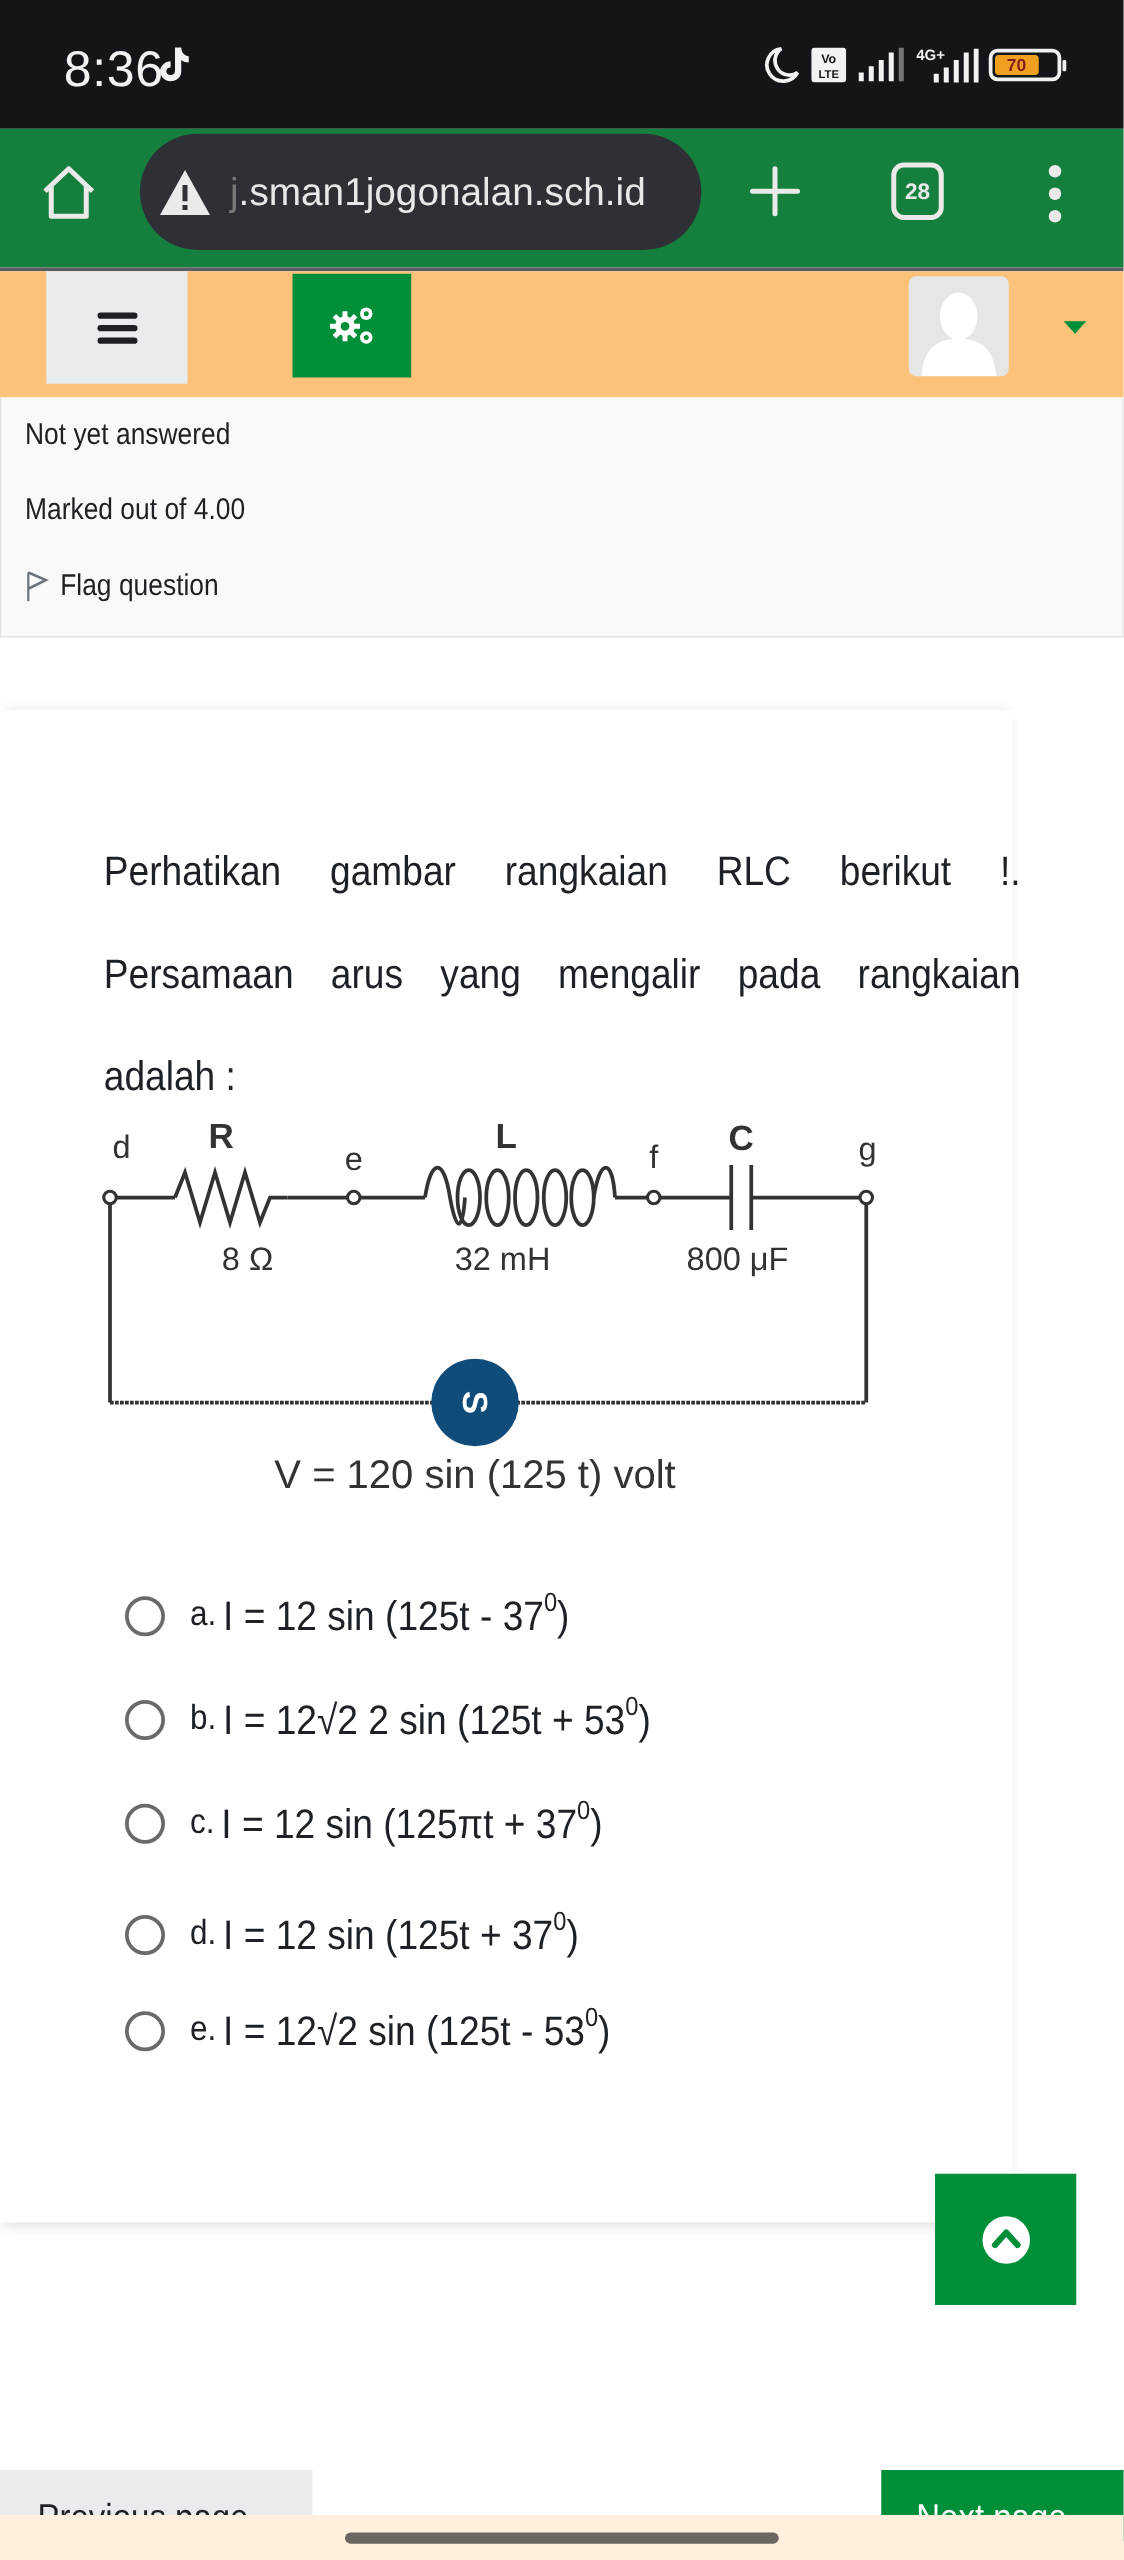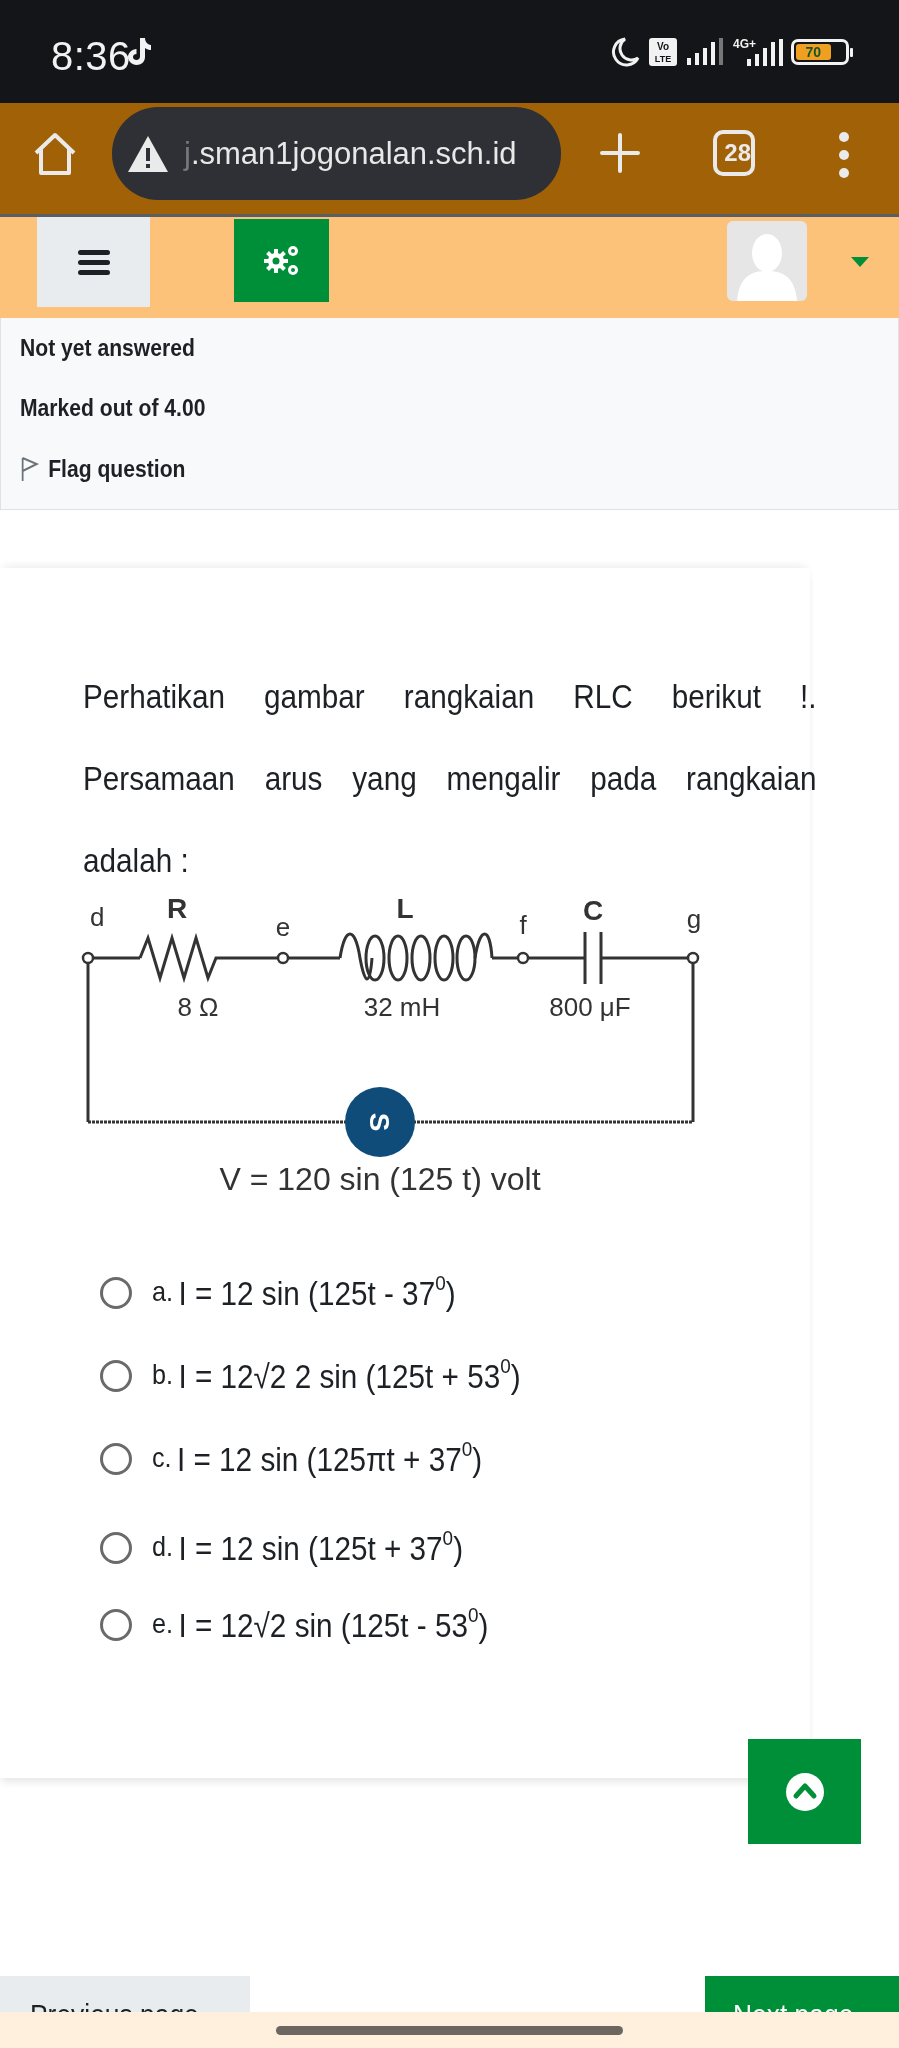--- a/index.html
+++ b/index.html
@@ -6,45 +6,45 @@
     html, body { width: 899px; height: 2048px; overflow: hidden; background: #ffffff; }
     body { font-family: "Liberation Sans", "DejaVu Sans", sans-serif; color: #1d2125; position: relative; }
 
     
     .status-bar { position: absolute; top: 0; left: 0; width: 899px; height: 103px; background: #131519; color: #f2f2f2; }
     .status-time { position: absolute; left: 51px; top: 34px; font-size: 40px; letter-spacing: 0.5px; }
     .tiktok-icon { position: absolute; left: 126px; top: 36px; width: 26px; height: 30px; }
     .status-right { position: absolute; right: 50px; top: 36px; display: flex; align-items: center; gap: 8px; text-align: center; }
     .status-right svg { display: block; }
     .battery { width: 58px; height: 26px; border: 3px solid #f2f2f2; border-radius: 7px; position: relative; padding: 2px; }
-    .battery-fill { height: 100%; width: 72%; background: #f0a020; border-radius: 3px; color: #14532d; font-size: 14px; font-weight: bold; display: flex; align-items: center; justify-content: center; }
+    .battery-fill { height: 100%; width: 72%; background: #f0a020; border-radius: 3px; color: #7f1d1d; font-size: 14px; font-weight: bold; display: flex; align-items: center; justify-content: center; }
     .battery::after { content: ""; position: absolute; right: -7px; top: 6px; width: 3px; height: 9px; background: #f2f2f2; border-radius: 1px; }
 
     
-    .browser-bar { position: absolute; top: 103px; left: 0; width: 899px; height: 111px; background: #a16207; }
+    .browser-bar { position: absolute; top: 103px; left: 0; width: 899px; height: 111px; background: #15803d; }
     .home-btn { position: absolute; left: 30px; top: 26px; width: 50px; height: 50px; }
     .url-pill { position: absolute; left: 112px; top: 4px; width: 449px; height: 93px; background: #2e3035; border-radius: 46px; display: flex; align-items: center; padding-left: 14px; overflow: hidden; }
     .warn-icon { width: 44px; height: 40px; flex: none; margin-left: 0px; }
     .url-text { margin-left: 14px; font-size: 31px; color: #e8e8e8; white-space: nowrap; }
     .url-text .faded { color: #777; }
     .plus-btn { position: absolute; left: 598px; top: 28px; width: 44px; height: 44px; }
-    .tabs-btn { position: absolute; left: 713px; top: 27px; width: 42px; height: 46px; border: 4px solid #eaeaea; border-radius: 10px; color: #eaeaea; font-size: 24px; font-weight: bold; display: flex; align-items: center; justify-content: flex-end; }
+    .tabs-btn { position: absolute; left: 713px; top: 27px; width: 42px; height: 46px; border: 4px solid #eaeaea; border-radius: 10px; color: #eaeaea; font-size: 18px; font-weight: bold; display: flex; align-items: center; justify-content: center; }
     .menu-btn { position: absolute; left: 832px; top: 27px; width: 24px; height: 50px; }
     .toolbar-divider { position: absolute; top: 214px; left: 0; width: 899px; height: 3px; background: #5a5d63; }
 
     
     .navbar { position: absolute; top: 217px; left: 0; width: 899px; height: 101px; background: #fdc27a; }
     .nav-toggle { position: absolute; left: 37px; top: 0; width: 113px; height: 90px; background: #e9ecef; display: flex; align-items: center; justify-content: center; }
     .hamburger span { display: block; width: 32px; height: 5px; background: #1d2125; border-radius: 3px; margin: 5px 0; }
     .gear-btn { position: absolute; left: 234px; top: 2px; width: 95px; height: 83px; background: #008f39; display: flex; align-items: center; justify-content: center; }
     .avatar { position: absolute; left: 727px; top: 4px; width: 80px; height: 80px; background: #e6e6e6; border-radius: 6px; overflow: hidden; }
     .user-caret { position: absolute; left: 851px; top: 40px; width: 0; height: 0; border-left: 9px solid transparent; border-right: 9px solid transparent; border-top: 10px solid #008f39; }
 
     
-    .info-box { position: absolute; top: 318px; left: 0; width: 899px; height: 192px; background: #f8f9fa; border: 1px solid #dee2e6; border-top: none; font-weight: bold; }
+    .info-box { position: absolute; top: 318px; left: 0; width: 899px; height: 192px; background: #f8f9fa; border: 1px solid #dee2e6; border-top: none; }
     .info-line { position: absolute; left: 19px; font-size: 24px; color: #1d2125; transform: scaleX(0.88); transform-origin: left; }
     .info-state { top: 16px; }
     .info-grade { top: 76px; }
     .info-flag { top: 137px; display: flex; align-items: center; gap: 10px; cursor: pointer; }
     .flag-icon { width: 22px; height: 26px; }
 
     
     .q-card { position: absolute; top: 568px; left: 0; width: 810px; height: 1210px; background: #ffffff; box-shadow: 0 -6px 8px -4px rgba(0,0,0,0.08), 0 6px 8px -2px rgba(0,0,0,0.10); }
     .q-text { position: absolute; left: 83px; top: 88px; width: 734px; font-size: 33px; line-height: 82px; color: #1d2125; text-align: justify; text-align-last: left; transform: scaleX(0.90); transform-origin: left top; width: 815px; }
     .q-text .jline { display: block; text-align: justify; text-align-last: justify; }

